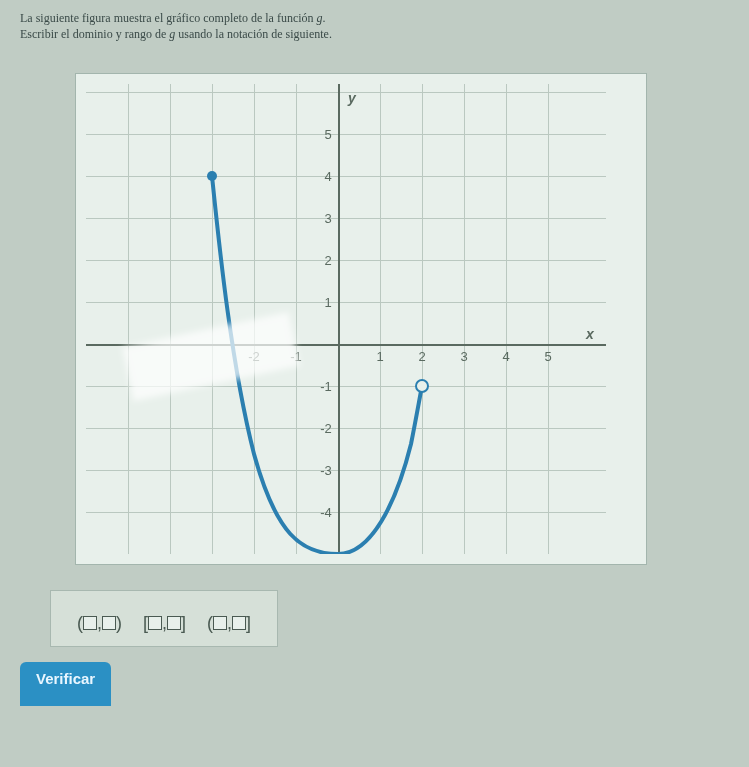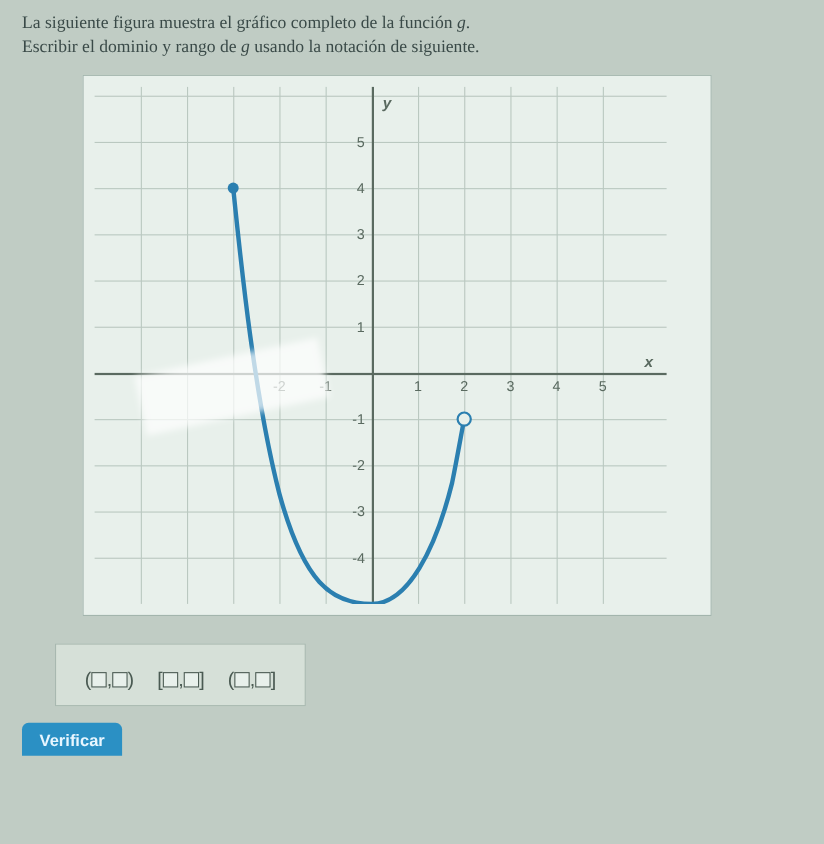--- a/index.html
+++ b/index.html
@@ -3,23 +3,23 @@
 <meta charset="utf-8">
 <style>
   body {
     margin: 0;
     padding: 10px 20px;
     background: #c0ccc4;
     font-family: Georgia, serif;
     color: #3a4a48;
   }
   .question-text {
-    font-size: 16px;
+    font-size: 12px;
     line-height: 1.35;
-    margin-bottom: 15px;
+    margin-bottom: 31px;
   }
   .italic-var { font-style: italic; }
   .graph-frame {
     background: #e8f0eb;
     border: 1px solid #a3b5ad;
     width: 550px;
     margin: 0 auto 25px 55px;
     padding: 10px;
   }
   .graph-canvas {
@@ -116,21 +116,21 @@
   .notation-item { display: inline-block; margin: 0 8px; }
   .sq { display:inline-block; width:12px; height:12px; border:1px solid #4a5a52; background:#e8f0eb; vertical-align:-1px; }
   .verify-btn {
     display: inline-block;
     margin-top: 15px;
     background: #2b90c4;
     color: #e8f6ff;
     font-family: Arial, sans-serif;
     font-weight: bold;
     font-size: 15px;
-    padding: 8px 16px 5px 16px;
+    padding: 8px 16px 19px 16px;
     border-radius: 6px 6px 0 0;
   }
 </style>
 </head>
 <body>
 
 
 
 <div class="question-text">
   <span>La siguiente figura muestra el gráfico completo de la función </span><span class="italic-var">g</span><span>.</span><br>

